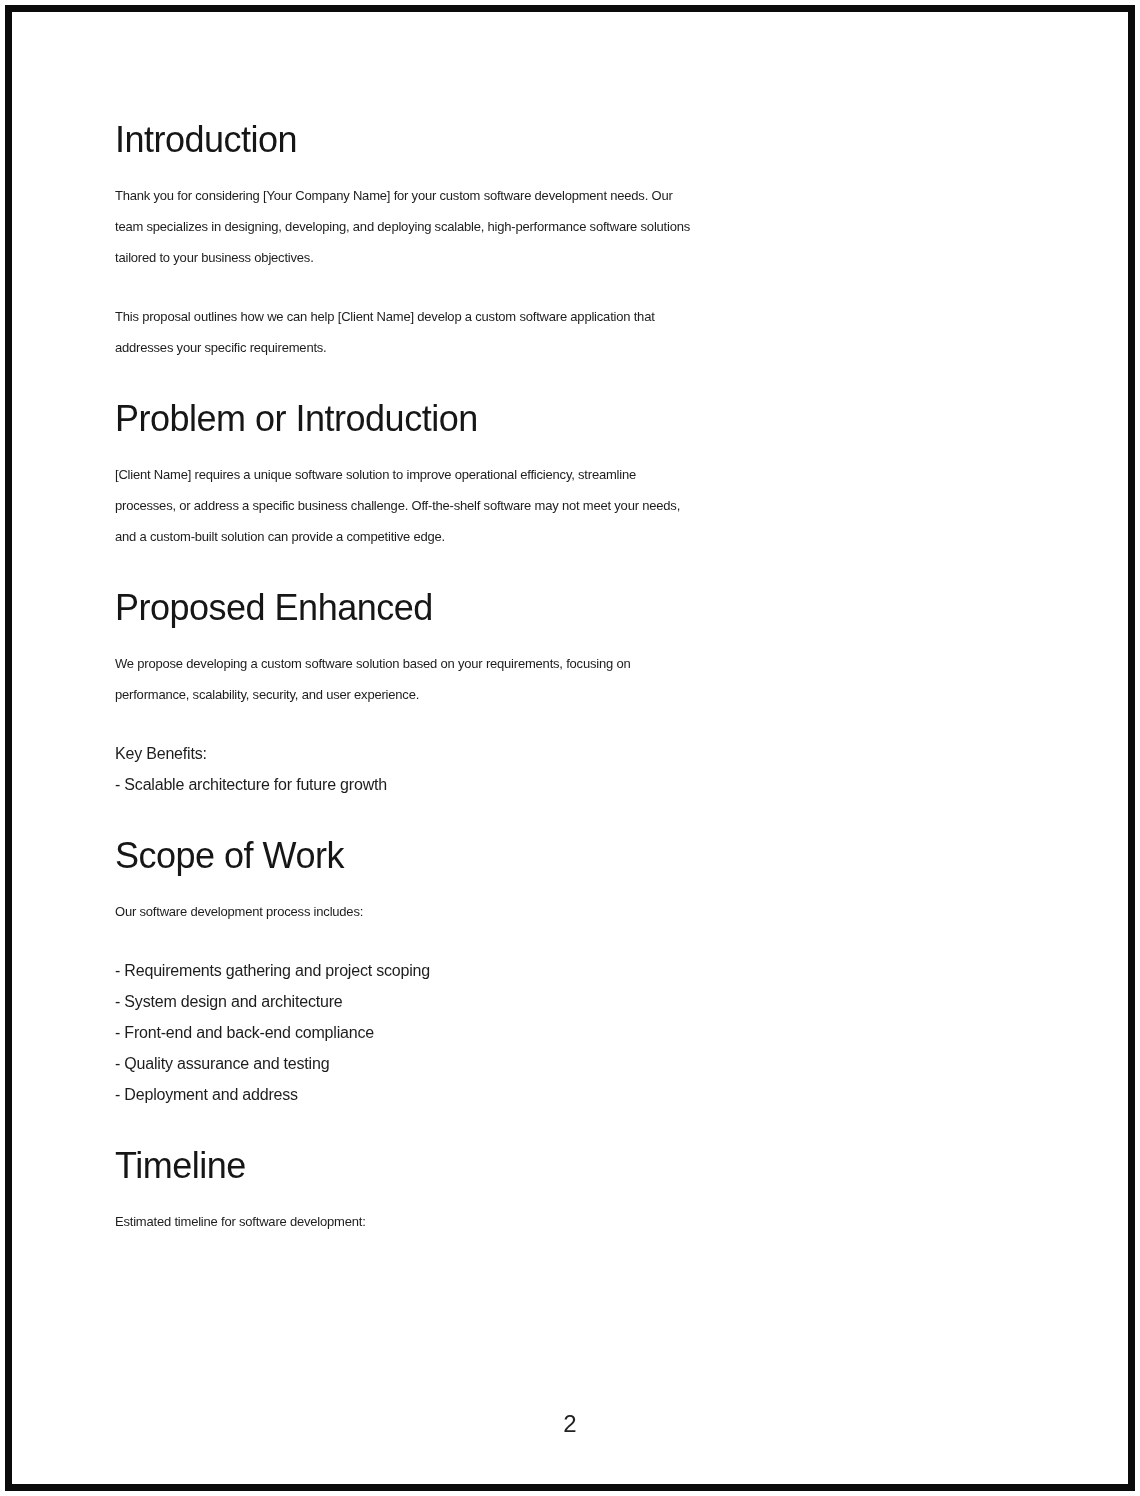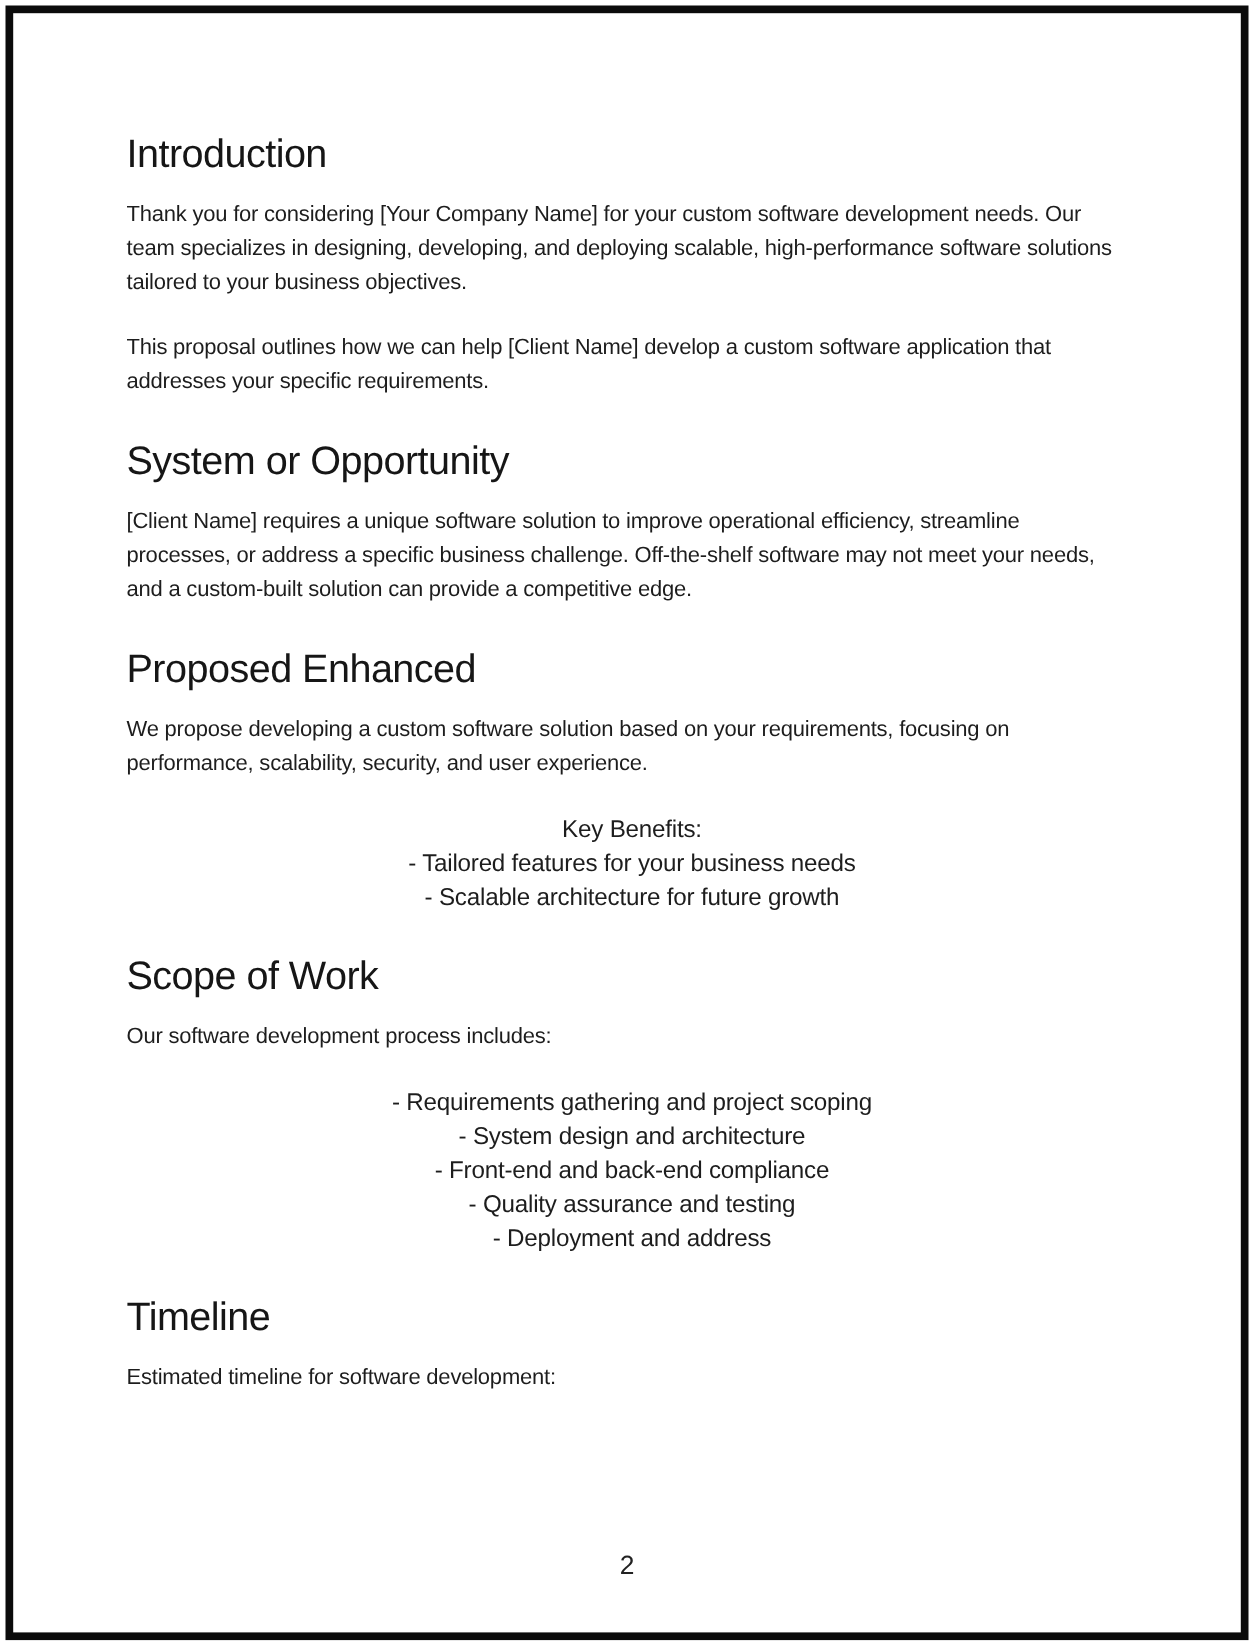--- a/index.html
+++ b/index.html
@@ -39,34 +39,33 @@
     font-weight: 400;
     letter-spacing: -0.5px;
     line-height: 44px;
     margin: 34px 0 18px 0;
     color: #161616;
   }
   section:first-child h2.doc-heading {
     margin-top: 0;
   }
   p.doc-para {
-    font-size: 20px;
+    font-size: 13px;
     line-height: 31px;
     letter-spacing: -0.2px;
     margin: 0 0 28px 0;
     white-space: pre-line;
   }
   .doc-lines {
     margin: 0 0 28px 0;
   }
   .doc-line {
-    font-size: 22px;
+    font-size: 16px;
     line-height: 31px;
     letter-spacing: -0.2px;
-    text-align: center;
   }
   .page-footer {
     position: absolute;
     left: 0;
     top: 1398px;
     width: 100%;
     text-align: center;
     font-size: 24px;
     color: #222222;
   }
@@ -81,33 +80,32 @@
       <section>
         <h2 class="doc-heading">Introduction</h2>
         <p class="doc-para">Thank you for considering [Your Company Name] for your custom software development needs. Our
 team specializes in designing, developing, and deploying scalable, high-performance software solutions
 tailored to your business objectives.</p>
         <p class="doc-para">This proposal outlines how we can help [Client Name] develop a custom software application that
 addresses your specific requirements.</p>
       </section>
 
       <section>
-        <h2 class="doc-heading">System or Opportunity</h2>
+        <h2 class="doc-heading">Problem or Introduction</h2>
         <p class="doc-para">[Client Name] requires a unique software solution to improve operational efficiency, streamline
 processes, or address a specific business challenge. Off-the-shelf software may not meet your needs,
 and a custom-built solution can provide a competitive edge.</p>
       </section>
 
       <section>
         <h2 class="doc-heading">Proposed Enhanced</h2>
         <p class="doc-para">We propose developing a custom software solution based on your requirements, focusing on
 performance, scalability, security, and user experience.</p>
         <div class="doc-lines">
           <div class="doc-line">Key Benefits:</div>
-          <div class="doc-line">- Tailored features for your business needs</div>
           <div class="doc-line">- Scalable architecture for future growth</div>
         </div>
       </section>
 
       <section>
         <h2 class="doc-heading">Scope of Work</h2>
         <p class="doc-para">Our software development process includes:</p>
         <div class="doc-lines">
           <div class="doc-line">- Requirements gathering and project scoping</div>
           <div class="doc-line">- System design and architecture</div>

